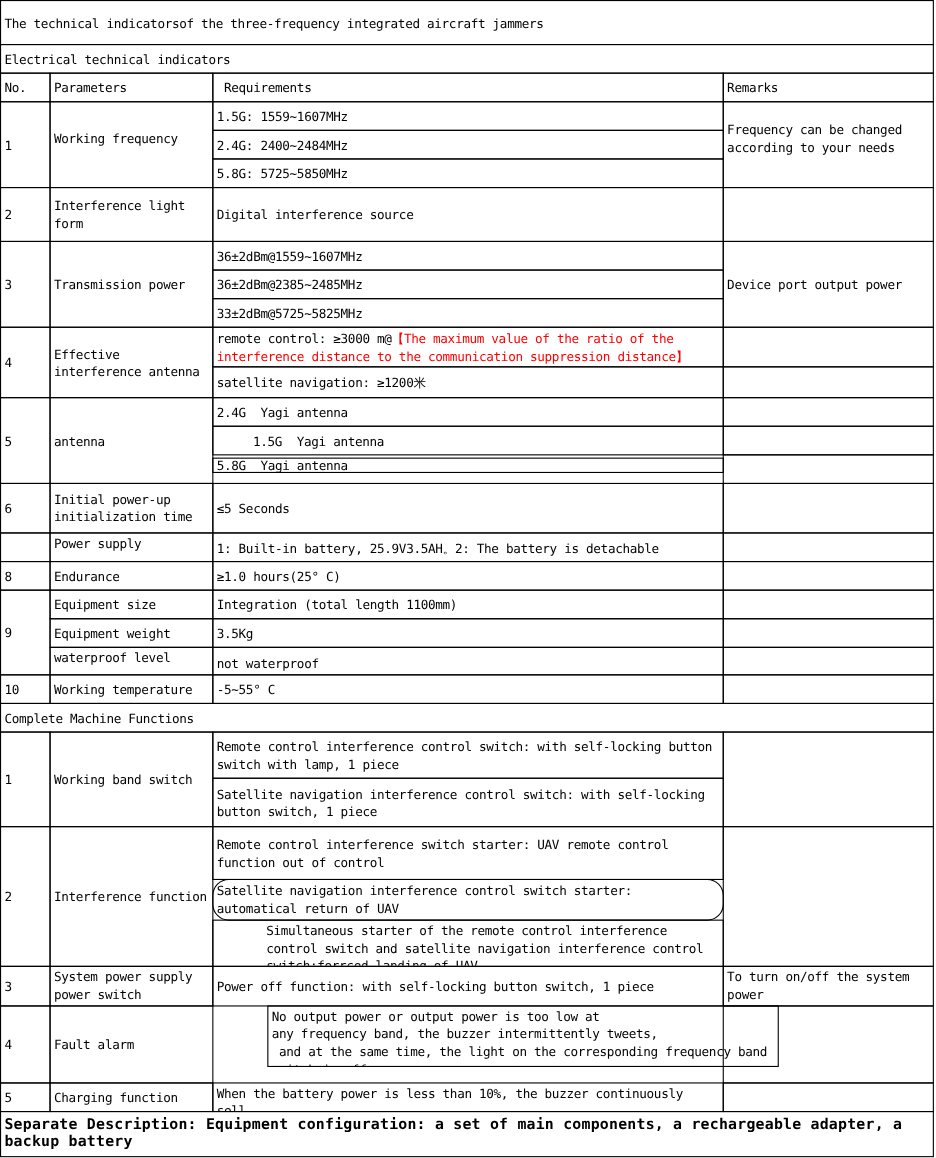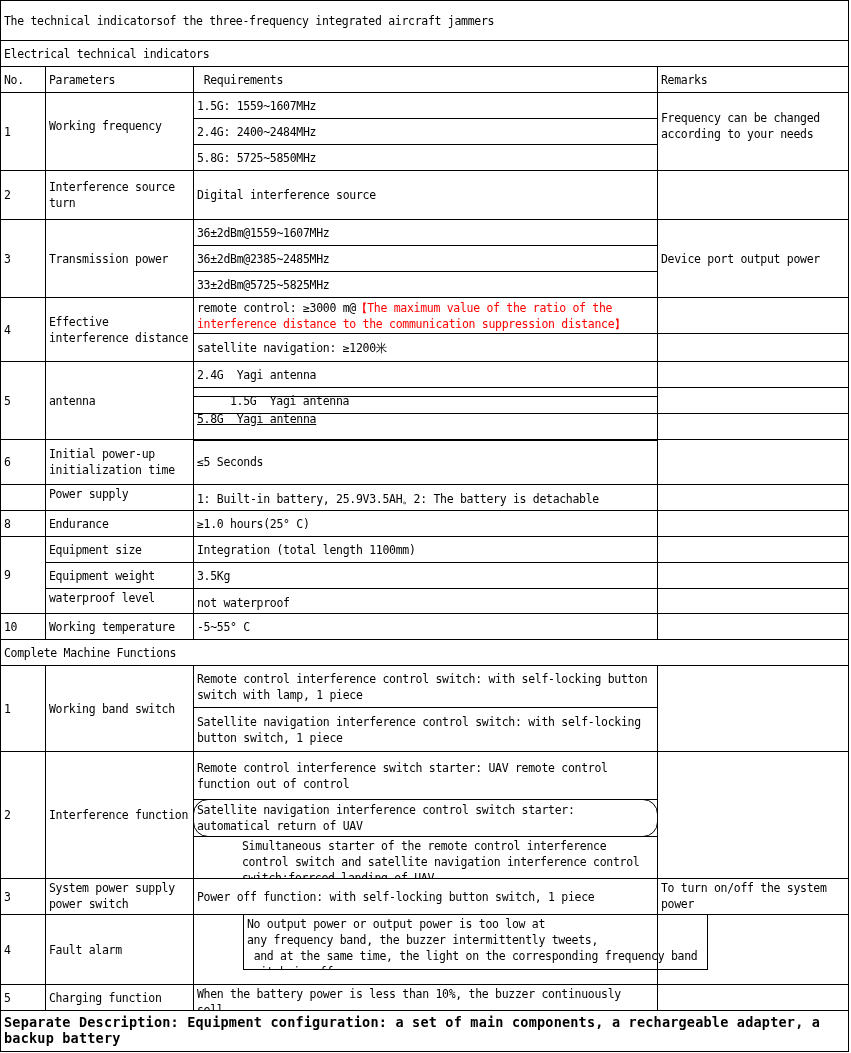--- a/index.html
+++ b/index.html
@@ -24,45 +24,45 @@
 <div class="c" style="left:657px;top:66px;width:192px;height:27px;">Remarks</div>
 
 <div class="c" style="left:0;top:92px;width:46px;height:79px;">1</div>
 <div class="c" style="left:45px;top:92px;width:149px;height:79px;padding-bottom:12px;">Working frequency</div>
 <div class="c" style="left:193px;top:92px;width:465px;height:27px;">1.5G: 1559~1607MHz</div>
 <div class="c" style="left:193px;top:118px;width:465px;height:27px;">2.4G: 2400~2484MHz</div>
 <div class="c" style="left:193px;top:144px;width:465px;height:27px;">5.8G: 5725~5850MHz</div>
 <div class="c" style="left:657px;top:92px;width:192px;height:79px;padding-bottom:12px;">Frequency can be changed according to your needs</div>
 
 <div class="c" style="left:0;top:170px;width:46px;height:50px;">2</div>
-<div class="c" style="left:45px;top:170px;width:149px;height:50px;">Interference source turn</div>
+<div class="c" style="left:45px;top:170px;width:149px;height:50px;">Interference light form</div>
 <div class="c" style="left:193px;top:170px;width:465px;height:50px;">Digital interference source</div>
 <div class="c" style="left:657px;top:170px;width:192px;height:50px;"></div>
 
 <div class="c" style="left:0;top:219px;width:46px;height:79px;">3</div>
 <div class="c" style="left:45px;top:219px;width:149px;height:79px;">Transmission power</div>
 <div class="c" style="left:193px;top:219px;width:465px;height:27px;">36±2dBm@1559~1607MHz</div>
 <div class="c" style="left:193px;top:245px;width:465px;height:27px;">36±2dBm@2385~2485MHz</div>
 <div class="c" style="left:193px;top:271px;width:465px;height:27px;">33±2dBm@5725~5825MHz</div>
 <div class="c" style="left:657px;top:219px;width:192px;height:79px;">Device port output power</div>
 
 <div class="c" style="left:0;top:297px;width:46px;height:65px;">4</div>
-<div class="c" style="left:45px;top:297px;width:149px;height:65px;">Effective interference distance</div>
+<div class="c" style="left:45px;top:297px;width:149px;height:65px;">Effective interference antenna</div>
 <div class="c" style="left:193px;top:297px;width:465px;height:37px;">
   <span class="wrap"><span>remote control: ≥3000 m@</span><span class="red">【The maximum value of the ratio of the interference distance to the communication suppression distance】</span></span>
 </div>
 <div class="c" style="left:193px;top:333px;width:465px;height:29px;">satellite navigation: ≥1200米</div>
 <div class="c" style="left:657px;top:297px;width:192px;height:37px;"></div>
 <div class="c" style="left:657px;top:333px;width:192px;height:29px;"></div>
 
 <div class="c" style="left:0;top:361px;width:46px;height:79px;">5</div>
 <div class="c" style="left:45px;top:361px;width:149px;height:79px;">antenna</div>
 <div class="c" style="left:193px;top:361px;width:465px;height:27px;">2.4G  Yagi antenna</div>
 <div class="c" style="left:193px;top:387px;width:465px;height:27px;padding-left:36px;">1.5G  Yagi antenna</div>
-<div class="c" style="left:193px;top:396px;width:465px;height:45px;text-decoration:underline;">5.8G  Yagi antenna</div>
+<div class="c" style="left:193px;top:416px;width:465px;height:14px;">5.8G  Yagi antenna</div>
 <div class="c" style="left:657px;top:361px;width:192px;height:27px;"></div>
 <div class="c" style="left:657px;top:387px;width:192px;height:27px;"></div>
 <div class="c" style="left:657px;top:413px;width:192px;height:27px;"></div>
 
 <div class="c" style="left:0;top:439px;width:46px;height:46px;">6</div>
 <div class="c" style="left:45px;top:439px;width:149px;height:46px;">Initial power-up initialization time</div>
 <div class="c" style="left:193px;top:439px;width:465px;height:46px;">≤5 Seconds</div>
 <div class="c" style="left:657px;top:439px;width:192px;height:46px;"></div>
 
 <div class="c" style="left:0;top:484px;width:46px;height:27px;"></div>

